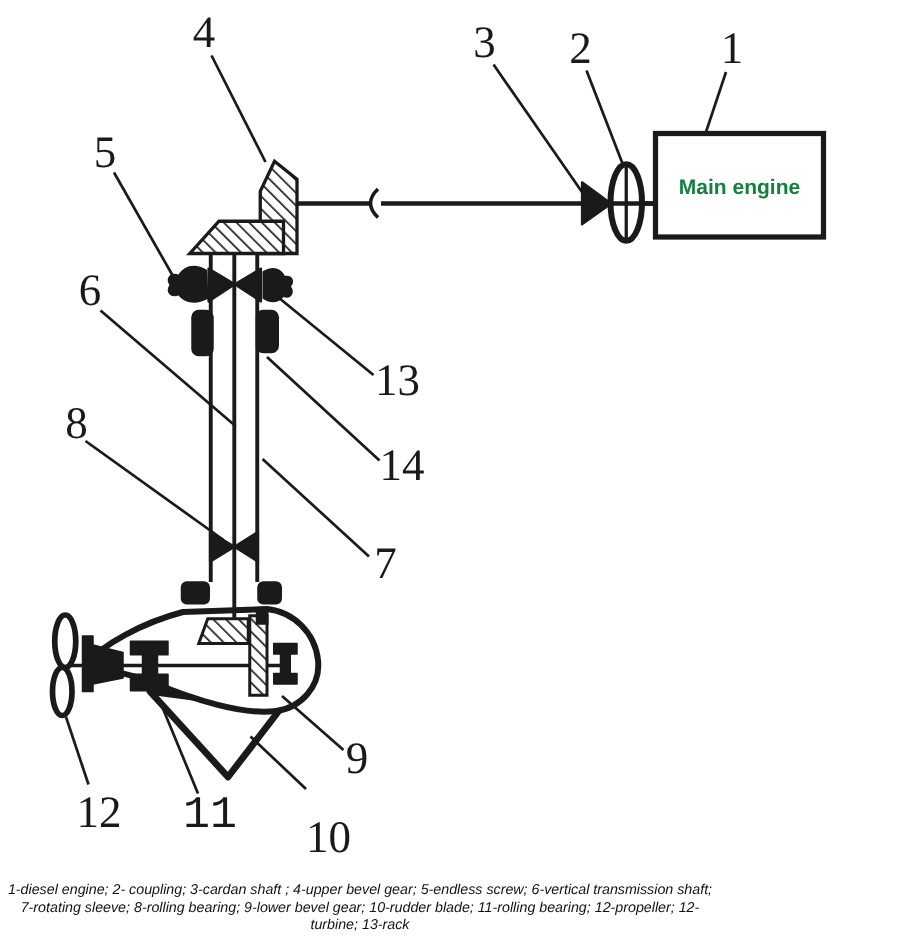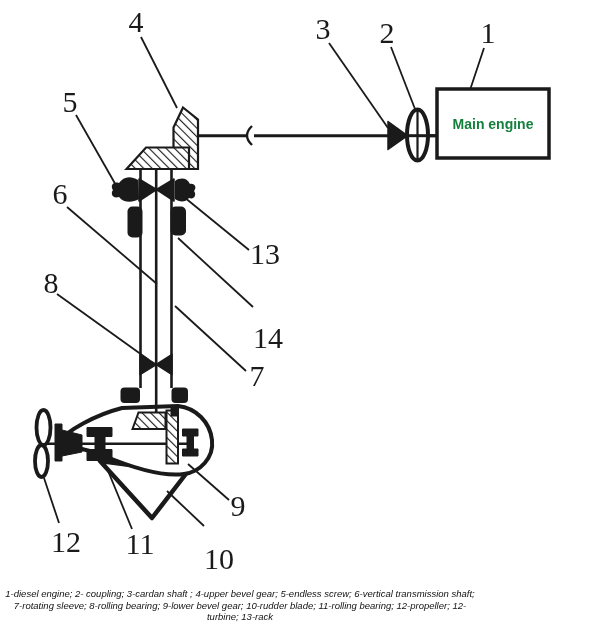--- a/index.html
+++ b/index.html
@@ -24,24 +24,24 @@
   .n1{left:488px;top:33px;}
   .n2{left:387px;top:33px;}
   .n3{left:323px;top:29px;}
   .n4{left:136px;top:22px;}
   .n5{left:70px;top:102px;}
   .n6{left:60px;top:194px;}
   .n7{left:257px;top:376px;}
   .n8{left:51px;top:283px;}
   .n9{left:238px;top:506px;}
   .n10{left:219px;top:535px;margin-top:24px;}
-  .n11{left:140px;top:544px;}
+  .n11{left:140px;top:544px;font-family:Liberation Mono, monospace;}
   .n12{left:66px;top:542px;}
   .n13{left:265px;top:254px;}
-  .n14{left:268px;top:311px;margin-top:27px;}
+  .n14{left:268px;top:311px;}
   #engine-text{
     position:absolute;left:437px;top:89px;width:112px;height:69px;
     display:flex;align-items:center;justify-content:center;
     font-size:14px;font-weight:bold;color:#15803d;
   }
   #caption-title{
     position:absolute;left:0;top:569px;width:600px;
     text-align:center;font-size:12.5px;font-weight:bold;color:#111;
   }
   .legend-line{

